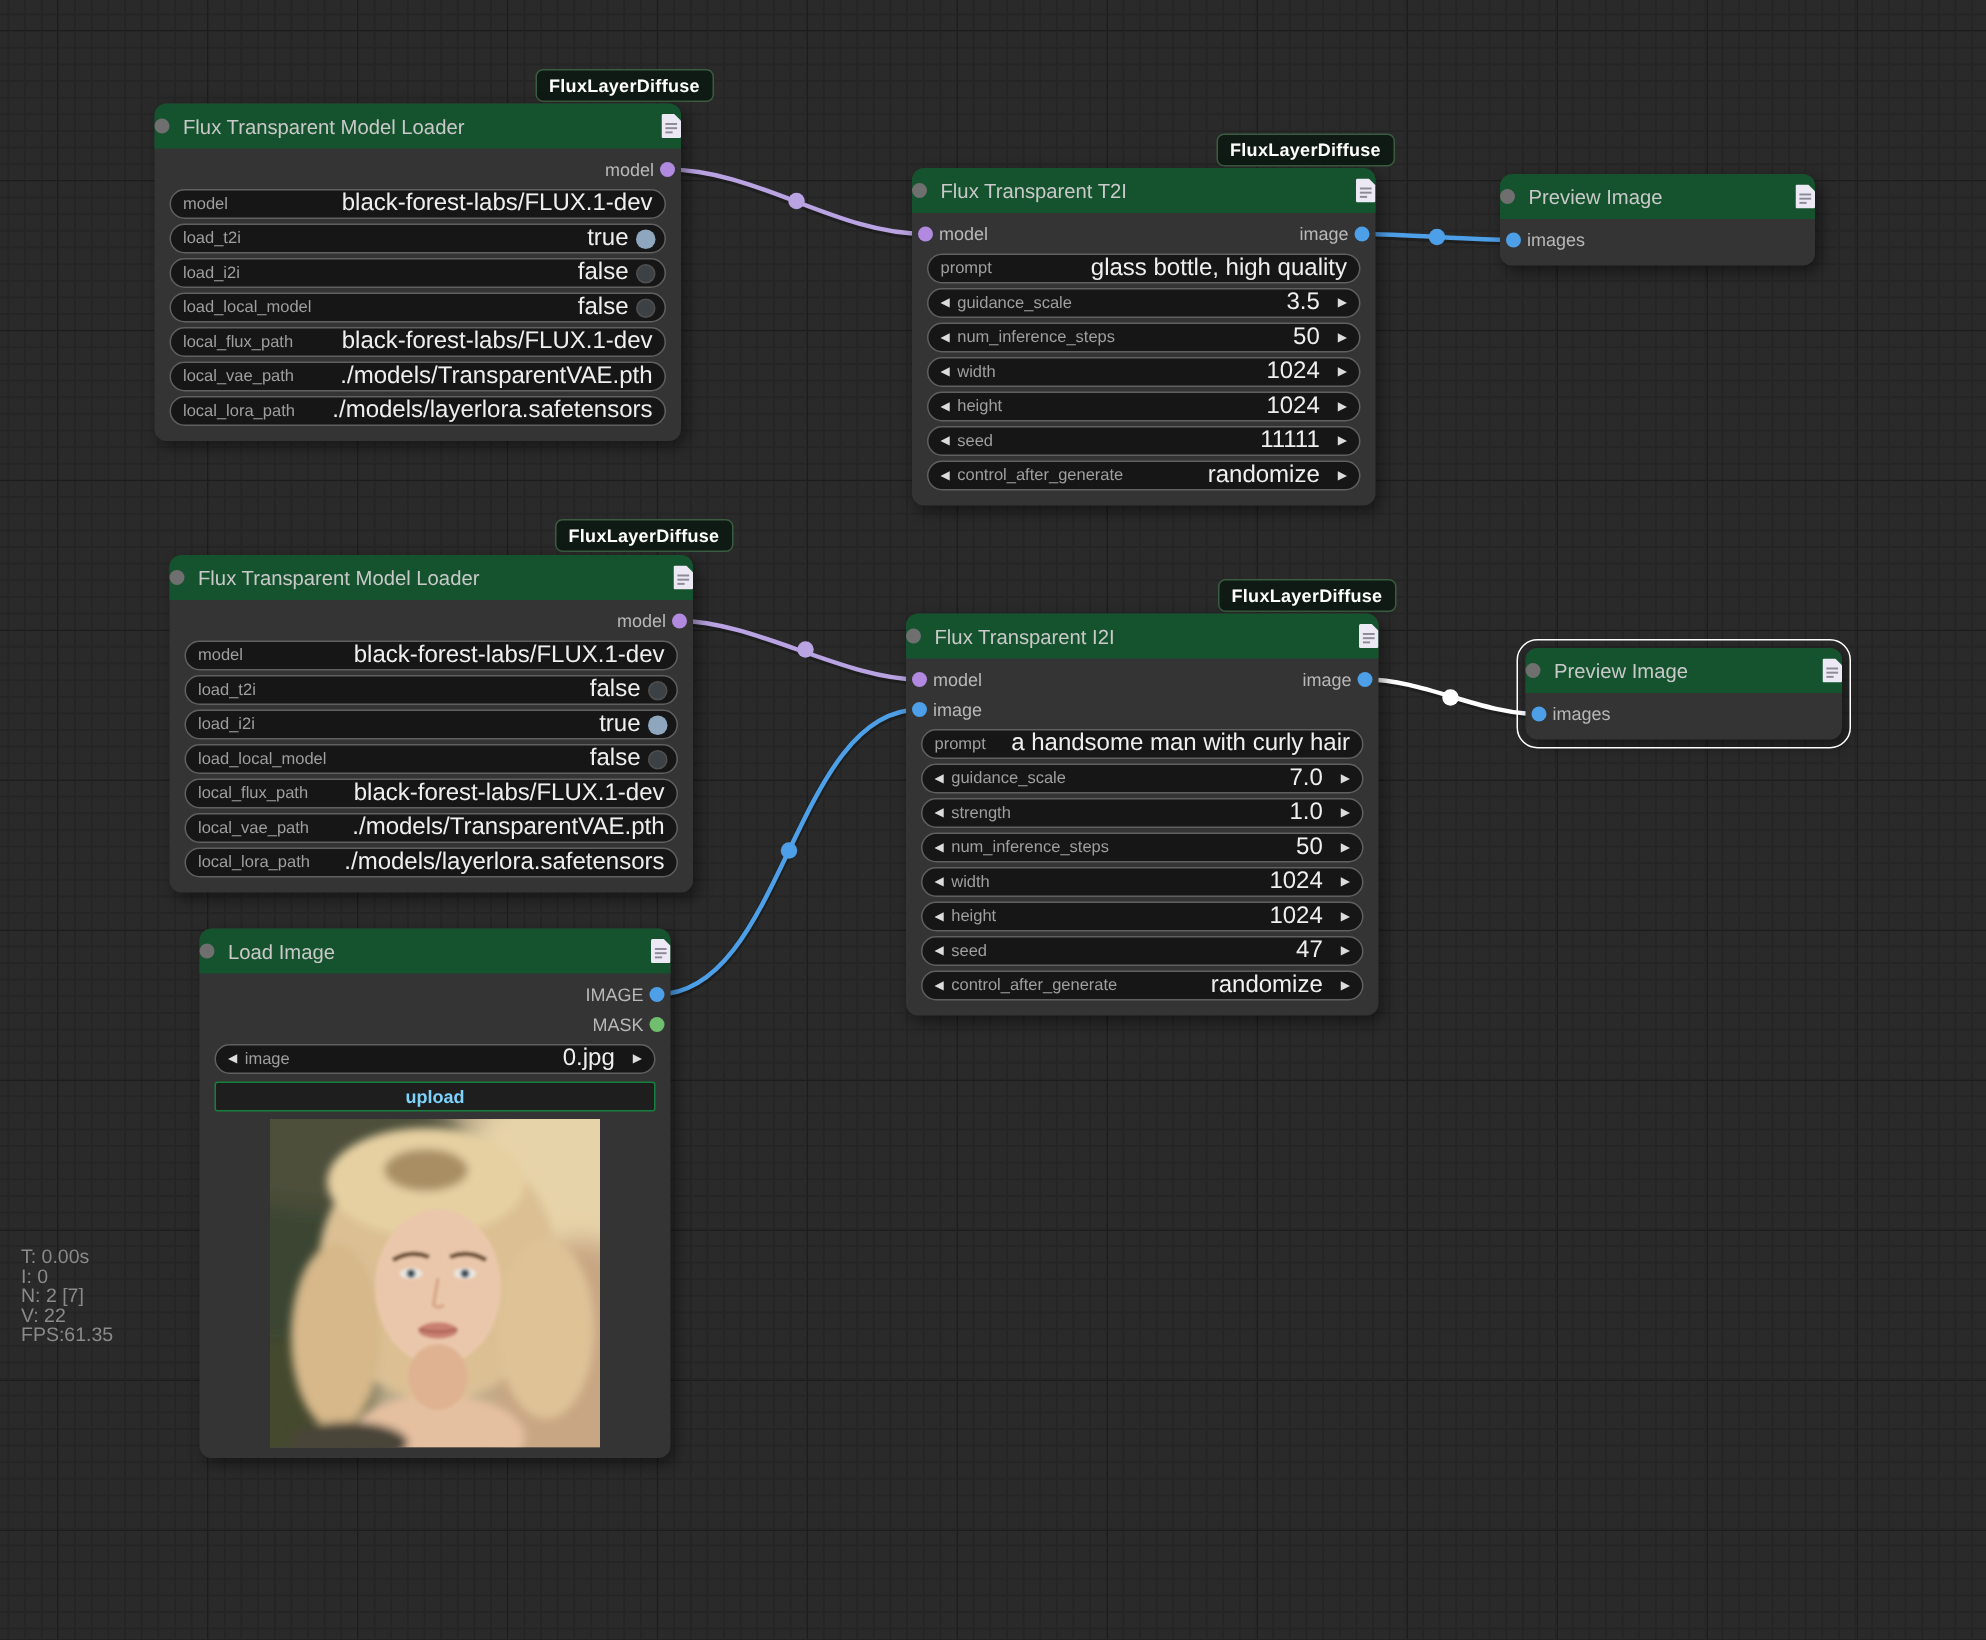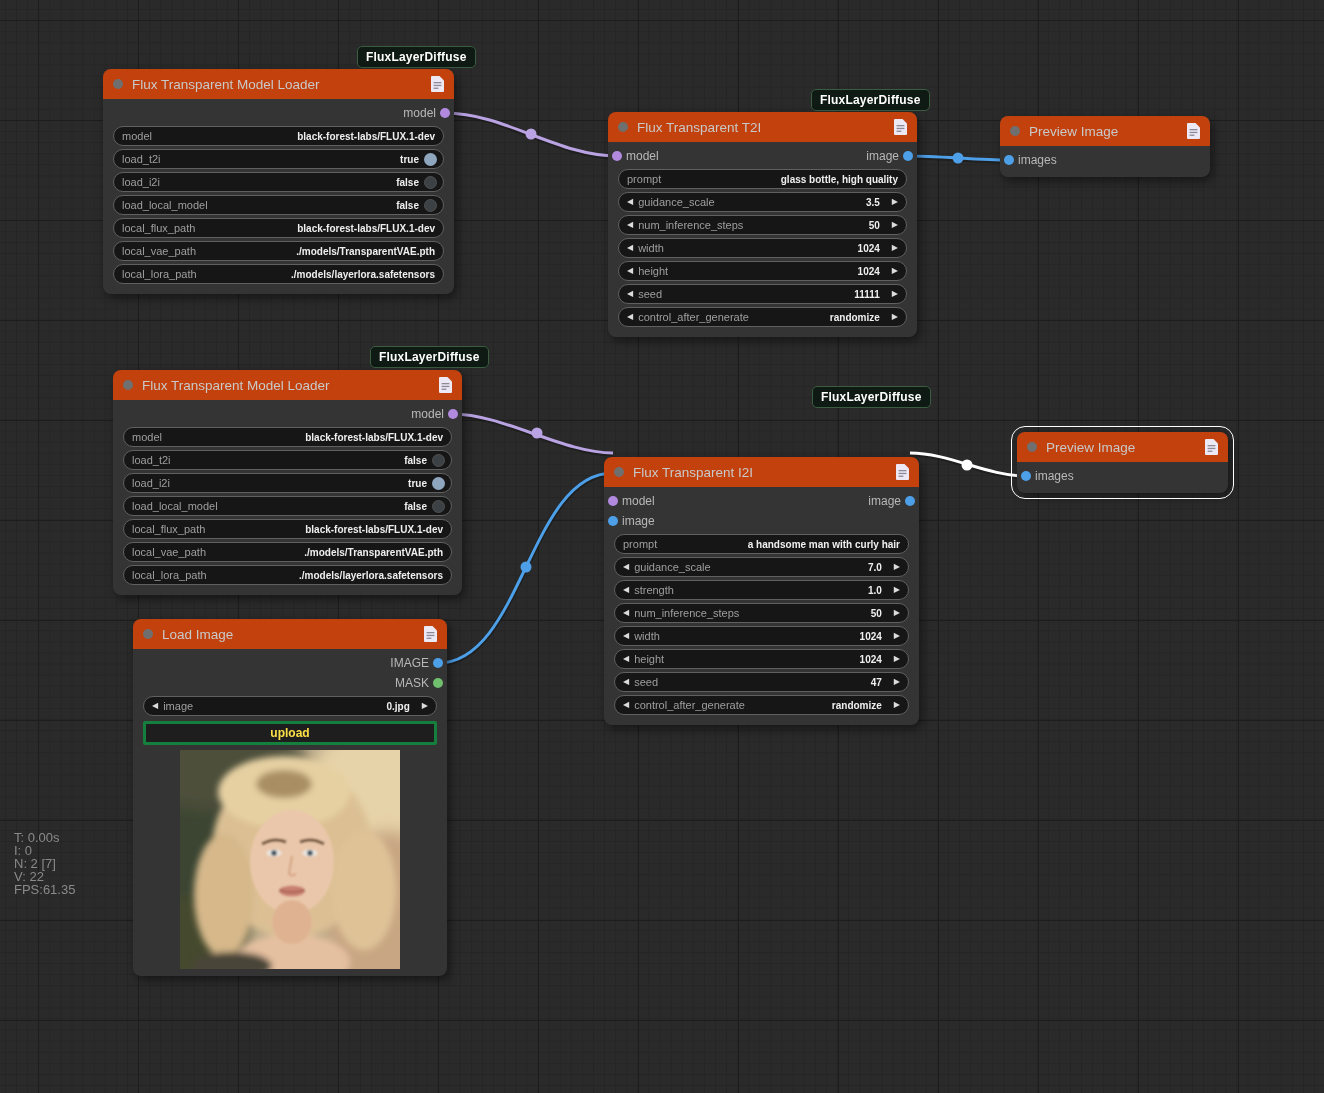--- a/index.html
+++ b/index.html
@@ -14,22 +14,22 @@
       linear-gradient(90deg,#252525 1px,transparent 1px);
     background-size:100px 100px,100px 100px,11.1px 11.1px,11.1px 11.1px;
     background-position:38px 20px,38px 20px,5px 9px,5px 9px;
   }
   #links{position:absolute;left:0;top:0;z-index:1;pointer-events:none;}
   .node{
     position:absolute;z-index:2;background:#343434;border-radius:8px;
     box-shadow:3px 4px 10px rgba(0,0,0,.45);
   }
   .node-header{
-    display:flex;align-items:center;gap:9px;height:30px;padding:0 10px;
-    background:#c2410c;border-radius:8px 8px 0 0;
+    display:flex;align-items:center;gap:9px;height:30px;padding:0 0;
+    background:#14532d;border-radius:8px 8px 0 0;
   }
   .collapse-dot{width:10px;height:10px;border-radius:50%;background:#6f6f6f;flex:0 0 auto;}
   .node-title{flex:1;color:#c9c9c9;font-size:13.5px;white-space:nowrap;overflow:hidden;}
   .doc-icon{flex:0 0 auto;display:flex;}
   .node-body{padding:0 0 7px 0;}
   .slot-row{position:relative;height:20px;display:flex;align-items:center;margin-top:4px;}
   .slot-row.stack{margin-top:0;}
   .slot-label{color:#b8b8b8;font-size:12px;}
   .in-label{margin-left:18px;}
   .out-label{margin-left:auto;margin-right:18px;}
@@ -38,29 +38,29 @@
   .slot-dot.out{right:4px;}
   .dot-model{background:#b18ae0;}
   .dot-image{background:#4d9fe8;}
   .dot-mask{background:#6fbf6f;}
   .widgets{margin-top:2px;}
   .w-pill{
     display:flex;align-items:center;height:18px;margin:3px 10px;padding:0 8px;
     background:#161616;border:1px solid #606060;border-radius:10px;gap:5px;
   }
   .wlabel{color:#9f9f9f;font-size:11px;white-space:nowrap;}
-  .wvalue{margin-left:auto;color:#efefef;font-size:10px;font-weight:700;white-space:nowrap;}
+  .wvalue{margin-left:auto;color:#efefef;font-size:16px;font-weight:400;white-space:nowrap;}
   .arrow{color:#dcdcdc;font-size:8px;line-height:1;flex:0 0 auto;}
   .arrow.right{margin-left:7px;}
   .toggle-dot{width:13px;height:13px;border-radius:50%;flex:0 0 auto;margin-right:-2px;}
   .toggle-dot.on{background:#8ea7bf;}
   .toggle-dot.off{background:#3c4145;border:1px solid #505050;box-sizing:border-box;}
   .w-button{
-    height:18px;margin:5px 10px;border:3px solid #15803d;border-radius:2px;background:#1e1e1e;
-    color:#fde047;font-size:12px;font-weight:700;display:flex;align-items:center;justify-content:center;
+    height:18px;margin:5px 10px;border:1px solid #15803d;border-radius:2px;background:#1e1e1e;
+    color:#7dd3fc;font-size:12px;font-weight:700;display:flex;align-items:center;justify-content:center;
   }
   .image-box{width:220px;height:219px;margin:3px auto 0;overflow:hidden;}
   .ctx-badge{
     position:absolute;z-index:2;height:20px;display:flex;align-items:center;padding:0 8px;
     background:#0f1a14;border:1px solid #3a5c40;border-radius:5px;
     color:#fff;font-size:12px;font-weight:700;letter-spacing:.2px;
   }
   .node.selected::after{
     content:"";position:absolute;inset:-6px;border:1.5px solid #ffffff;border-radius:14px;pointer-events:none;
   }
@@ -284,21 +284,21 @@
             <span class="wvalue">./models/TransparentVAE.pth</span>
           </div>
           <div class="w-pill">
             <span class="wlabel">local_lora_path</span>
             <span class="wvalue">./models/layerlora.safetensors</span>
           </div>
         </div>
     </div>
   </div>
 
-  <div class="node" style="left:604px;top:409px;width:315px;margin-top:48px;">
+  <div class="node" style="left:604px;top:409px;width:315px;">
     <div class="node-header">
       <span class="collapse-dot"></span>
       <span class="node-title">Flux Transparent I2I</span>
       <span class="doc-icon">
         <svg width="13" height="16" viewBox="0 0 13 16">
             <path d="M1 0h7.5L13 4.5V15a1 1 0 0 1-1 1H1a1 1 0 0 1-1-1V1a1 1 0 0 1 1-1z" fill="#ece8f4"></path>
             <rect x="2.6" y="6" width="7.8" height="1.3" fill="#8d8a98"></rect>
             <rect x="2.6" y="8.8" width="7.8" height="1.3" fill="#8d8a98"></rect>
             <rect x="2.6" y="11.6" width="4.8" height="1.3" fill="#8d8a98"></rect>
           </svg>

